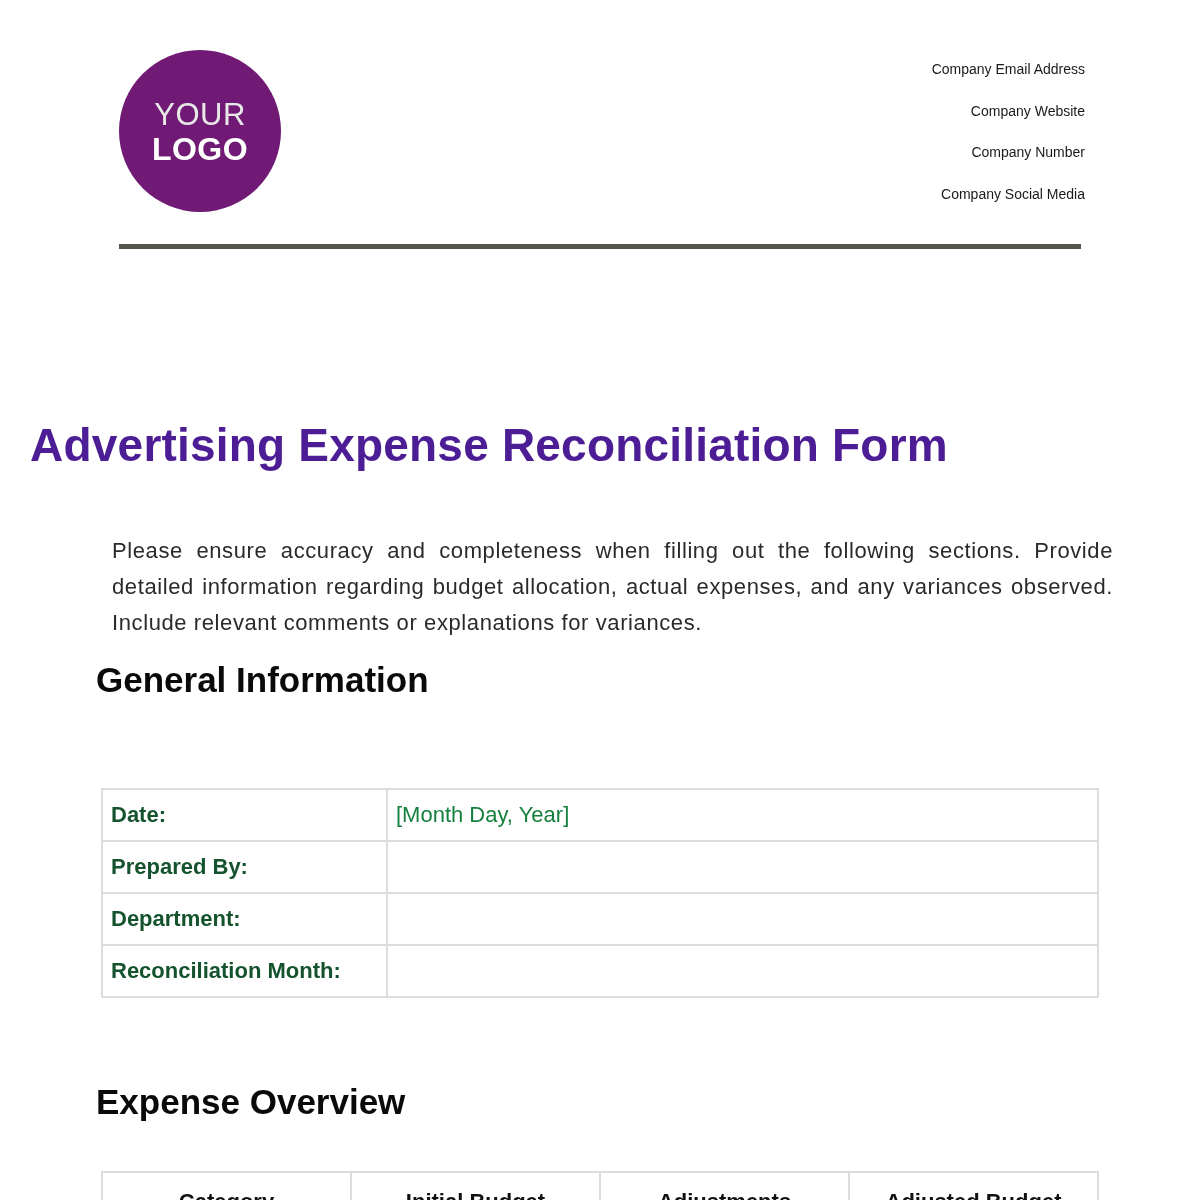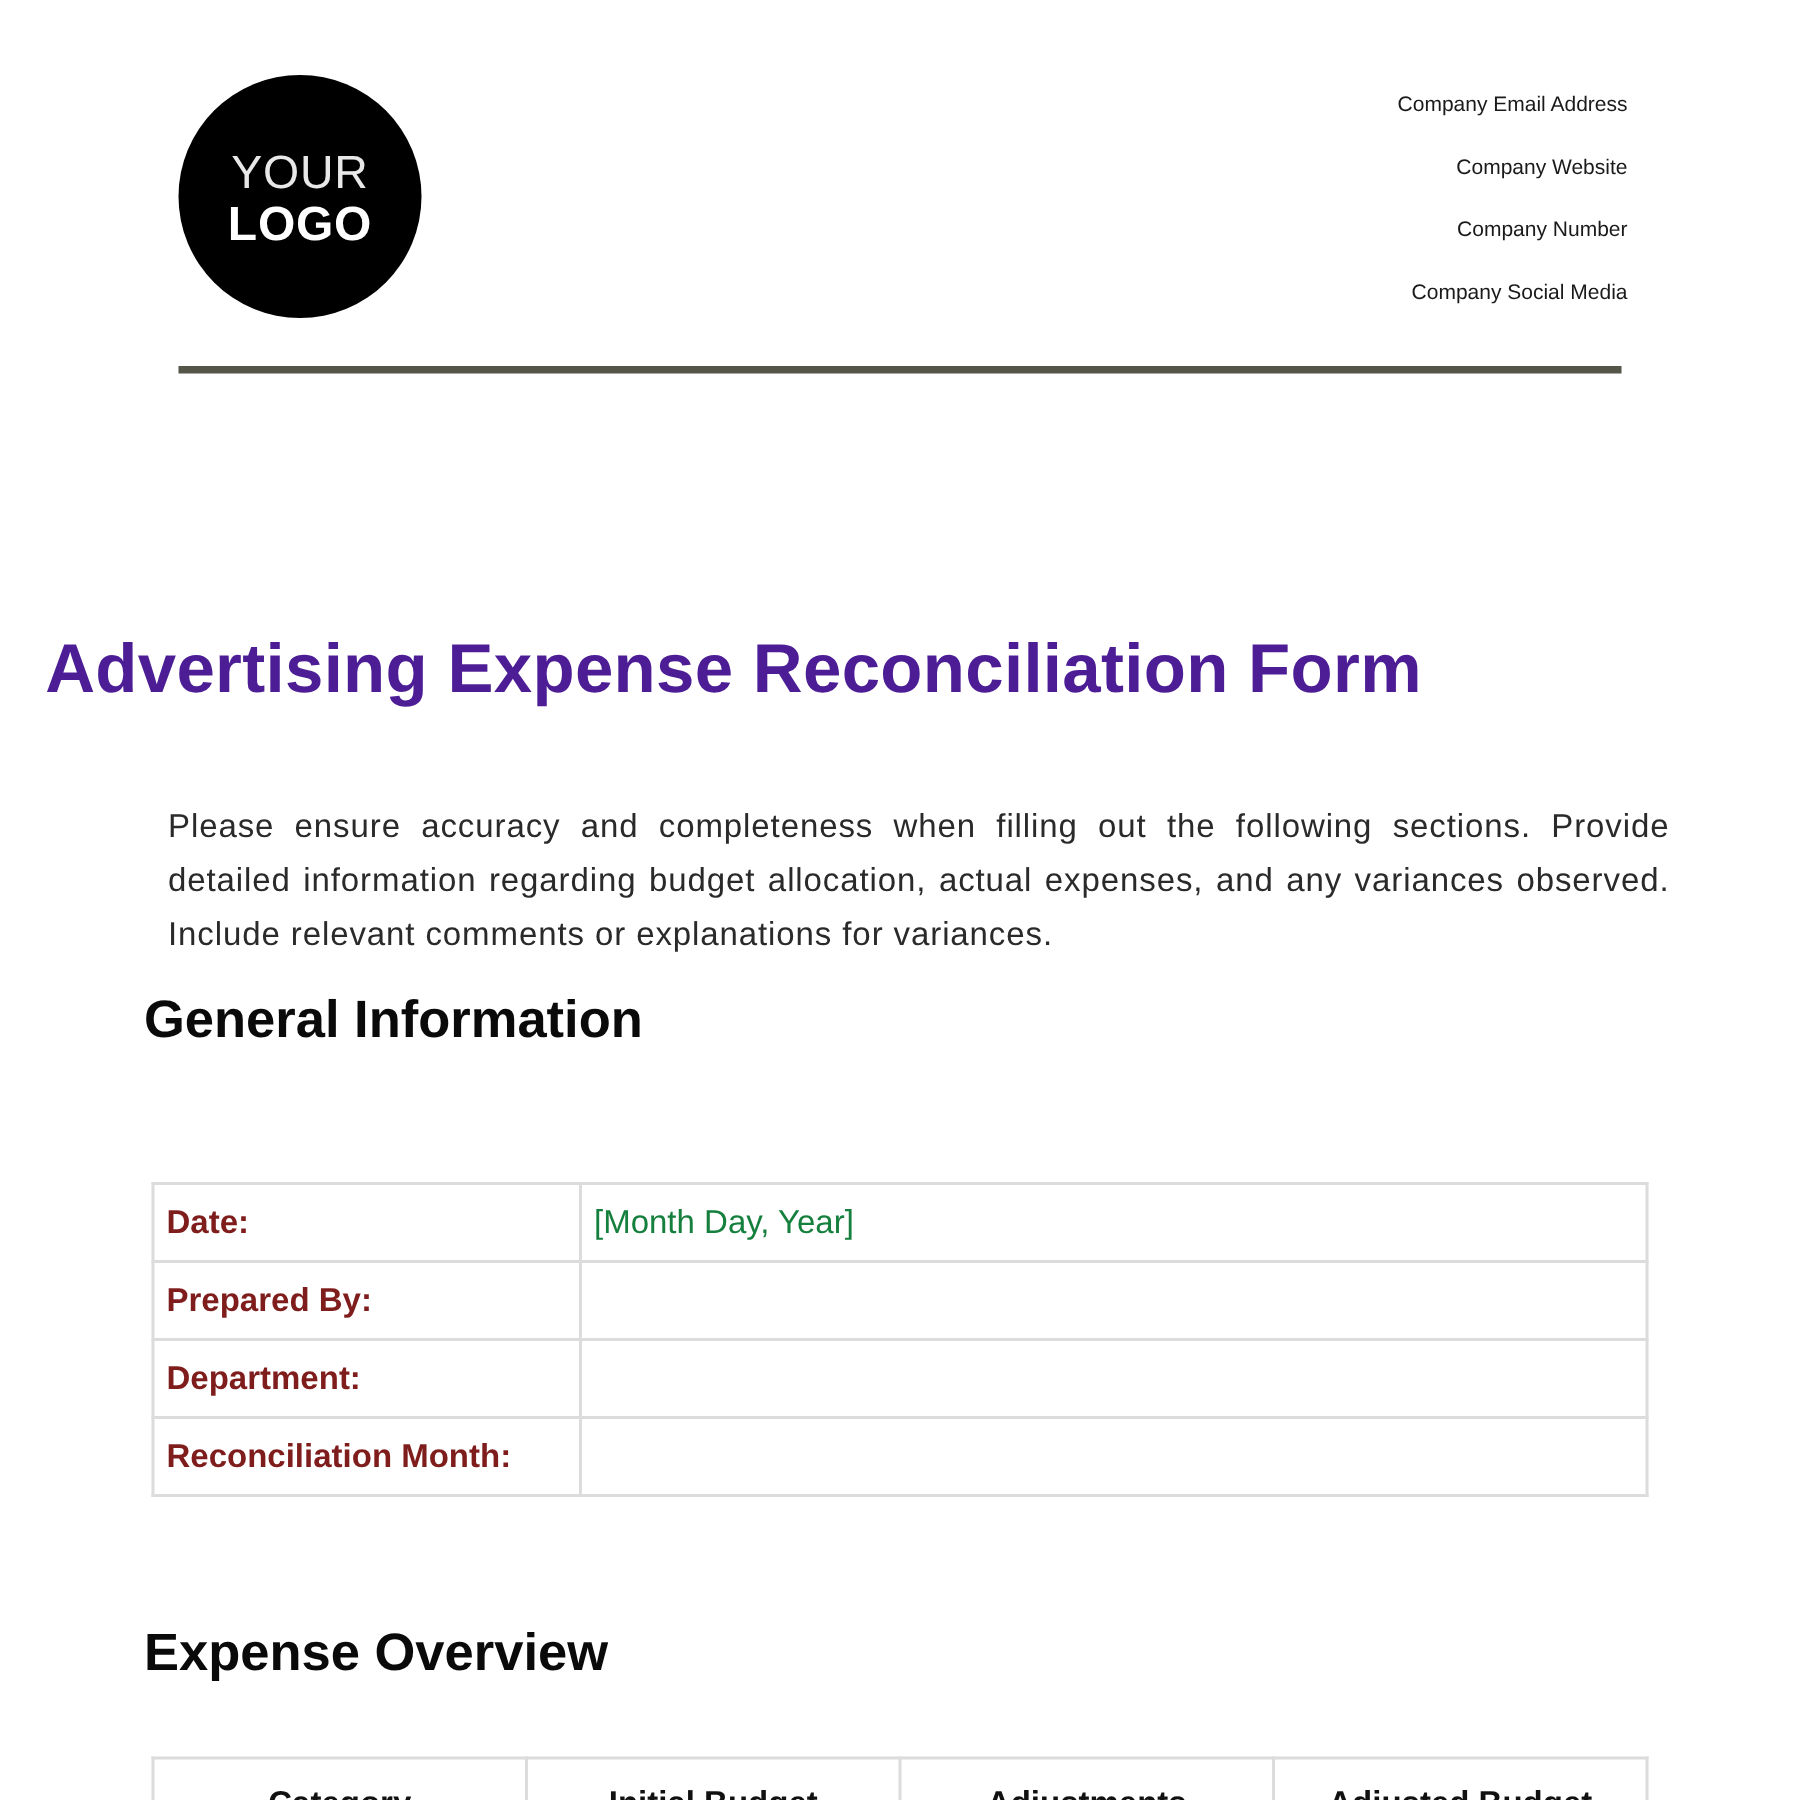--- a/index.html
+++ b/index.html
@@ -16,21 +16,21 @@
       width: 1200px;
       height: 1200px;
     }
     .logo {
       position: absolute;
       left: 119px;
       top: 50px;
       width: 162px;
       height: 162px;
       border-radius: 50%;
-      background: #000000;
+      background: #701a75;
       color: #ffffff;
       display: flex;
       flex-direction: column;
       align-items: center;
       justify-content: center;
       line-height: 1;
     }
     .logo-line1 {
       font-size: 31px;
       font-weight: 400;
@@ -107,21 +107,21 @@
     table.info td {
       border: 2px solid #dcdcdc;
       height: 52px;
       font-size: 22px;
       padding: 0 8px;
       vertical-align: middle;
     }
     table.info td.label {
       width: 285px;
       font-weight: 700;
-      color: #7f1d1d;
+      color: #14532d;
       border-radius: 19px;
     }
     table.info td.value {
       color: #15803d;
     }
 
     table.budget {
       position: absolute;
       left: 101px;
       top: 1171px;

